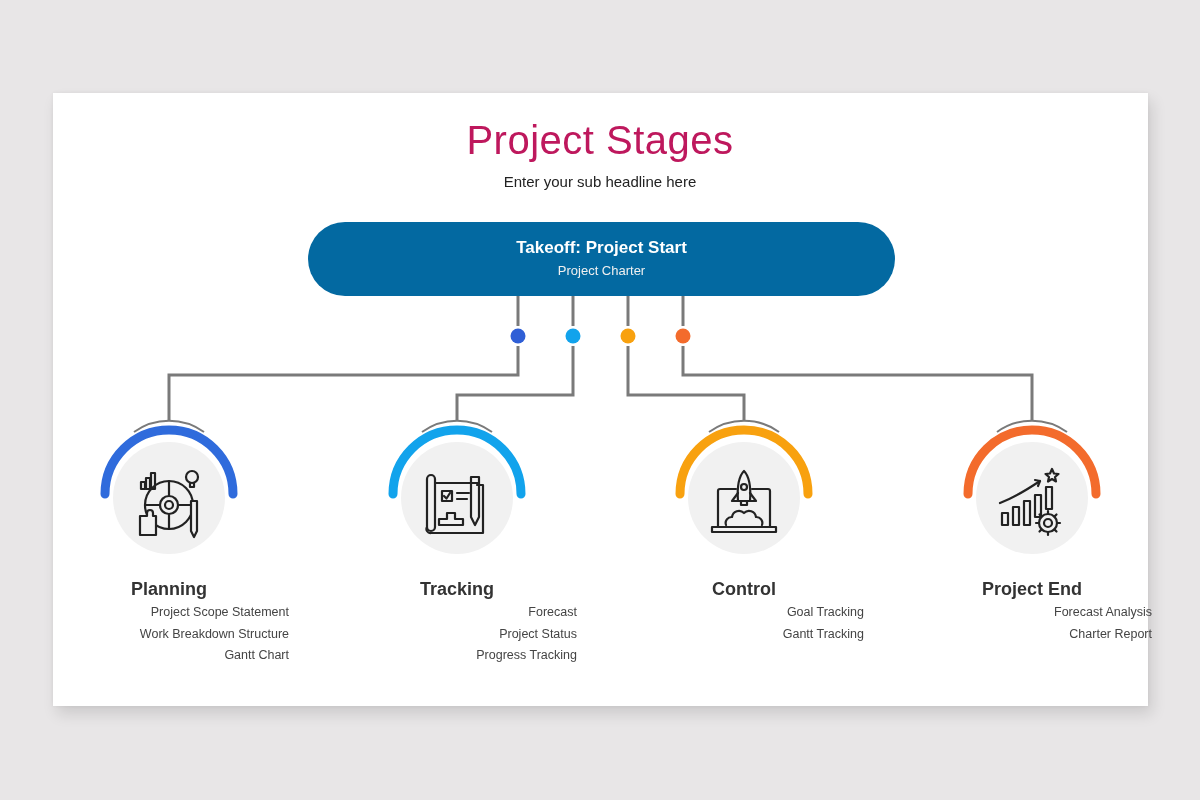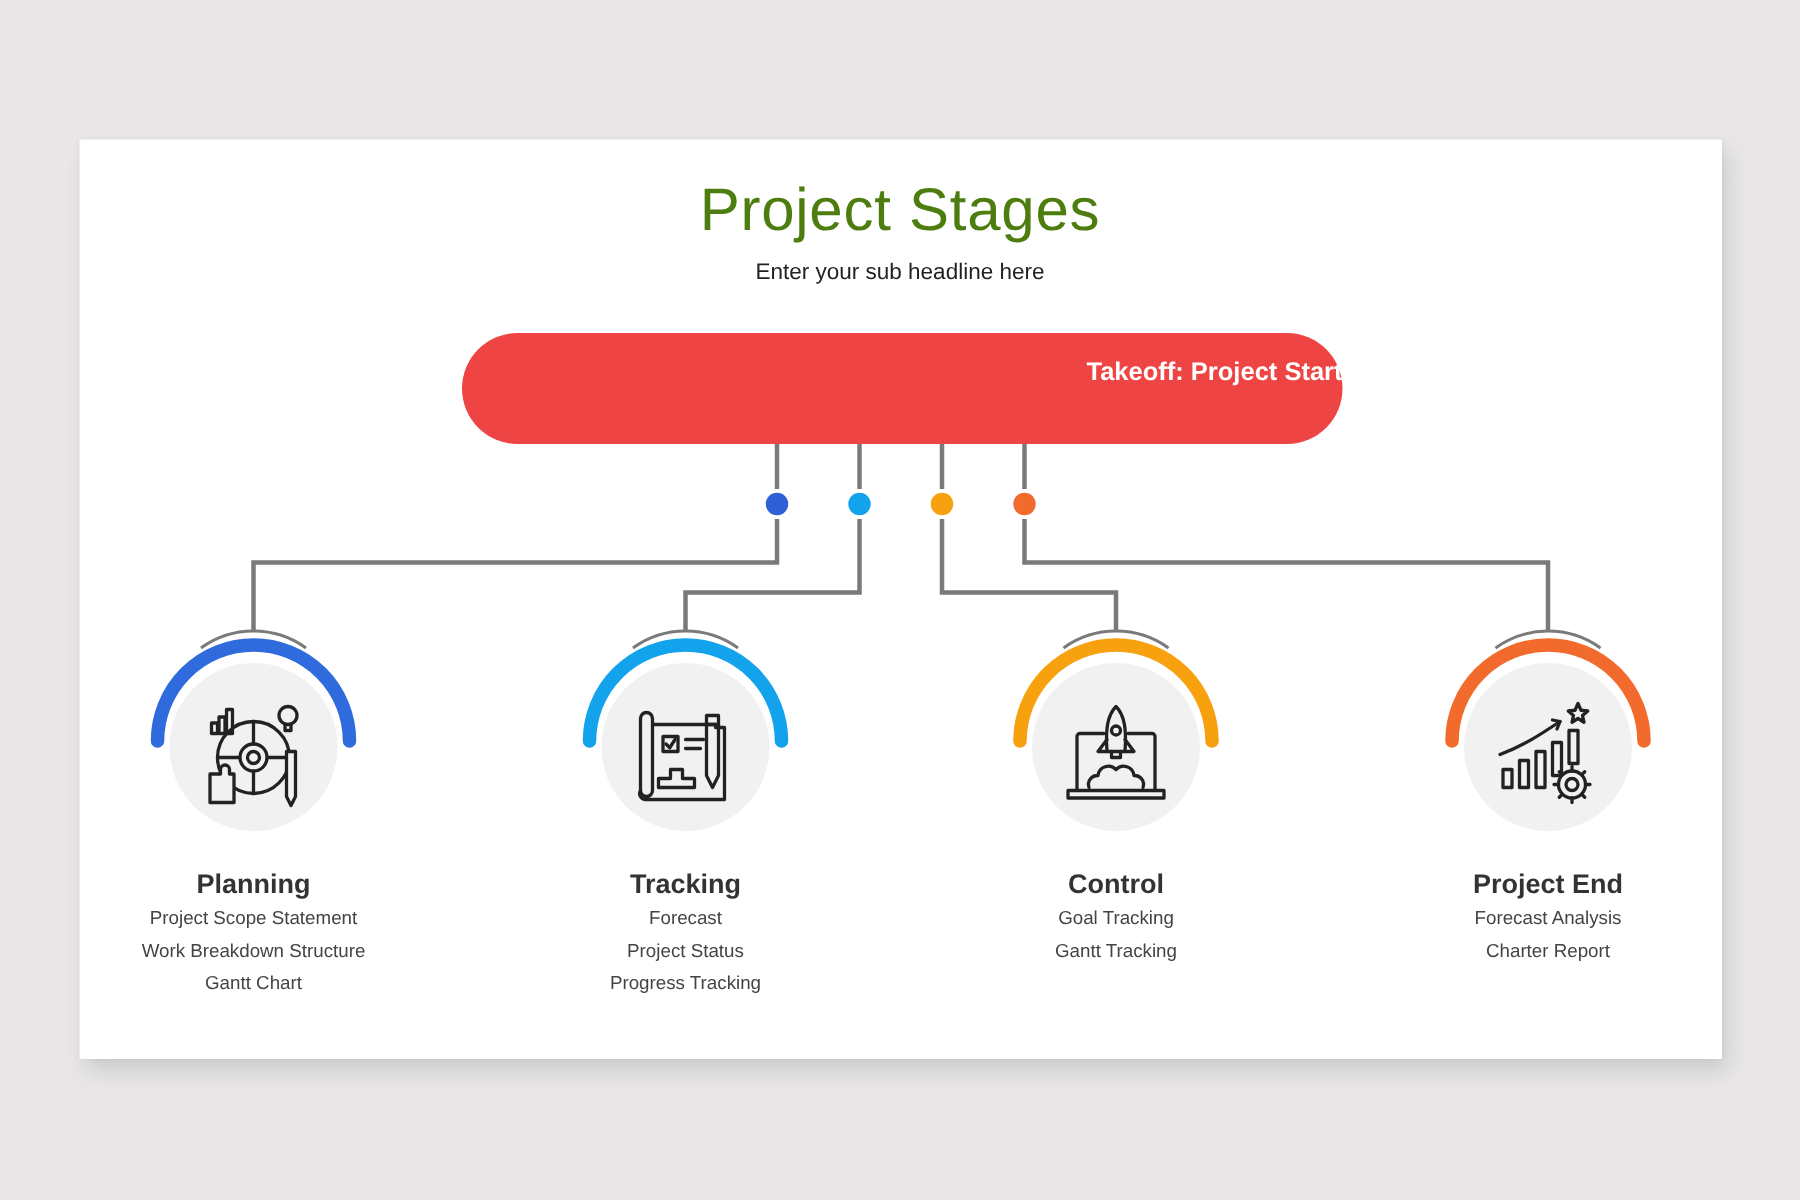--- a/index.html
+++ b/index.html
@@ -5,56 +5,57 @@
     * { margin: 0; padding: 0; box-sizing: border-box; }
     html, body { width: 1200px; height: 800px; overflow: hidden; }
     body { background: #e8e6e7; font-family: "Liberation Sans", sans-serif; position: relative; }
     .slide {
       position: absolute; left: 53px; top: 93px; width: 1095px; height: 613px;
       background: #ffffff;
       box-shadow: 4px 8px 14px rgba(0,0,0,0.12), 0 0 4px rgba(0,0,0,0.05);
     }
     .title {
       position: absolute; left: 0; width: 1200px; top: 118px; text-align: center;
-      font-size: 40px; color: #4d7c0f; font-weight: 400; letter-spacing: 0.5px;
+      font-size: 40px; color: #be185d; font-weight: 400; letter-spacing: 0.5px;
     }
     .subtitle {
       position: absolute; left: 0; width: 1200px; top: 173px; text-align: center;
       font-size: 15px; color: #222;
     }
     .pill {
       position: absolute; left: 308px; top: 222px; width: 587px; height: 74px;
-      background: #ef4444; border-radius: 37px; text-align: right; color: #fff;
+      background: #0369a1; border-radius: 37px; text-align: center; color: #fff;
     }
     .pill-title { margin-top: 16px; font-size: 17px; font-weight: 700; }
     .pill-sub { margin-top: 5px; font-size: 13px; color: #f0f0f0; }
     svg.connectors { position: absolute; left: 0; top: 0; }
     .stage {
       position: absolute; top: 420px; width: 240px; text-align: center;
     }
     .stage .icon-wrap { position: absolute; left: 80px; top: 45px; width: 80px; height: 80px; }
     .stage-name {
       position: absolute; left: 0; width: 240px; top: 159px;
       font-size: 18px; font-weight: 700; color: #333;
     }
     .stage-items {
       position: absolute; left: 0; width: 240px; top: 184px; list-style: none;
     }
-    .stage-items li { font-size: 12.5px; color: #444; height: 21.5px; line-height: 16px; }
+    .stage-items li { font-size: 12.5px; color: #444; height: 21.5px; line-height: 16px; text-align: right; }
   </style>
 </head>
 <body>
 
 <div class="slide"></div>
 
 <div class="title">Project Stages</div>
 <div class="subtitle">Enter your sub headline here</div>
 
 <div class="pill">
   <div class="pill-title">Takeoff: Project Start</div>
+  <div class="pill-sub">Project Charter</div>
 </div>
 
 <svg class="connectors" width="1200" height="800">
   <g fill="none" stroke="#7a7a7a" stroke-width="3">
 
     <polyline points="518,296 518,326"></polyline>
     <polyline points="518,346 518,375 169,375 169,420"></polyline>
 
     <polyline points="573,296 573,326"></polyline>
     <polyline points="573,346 573,395 457,395 457,420"></polyline>

